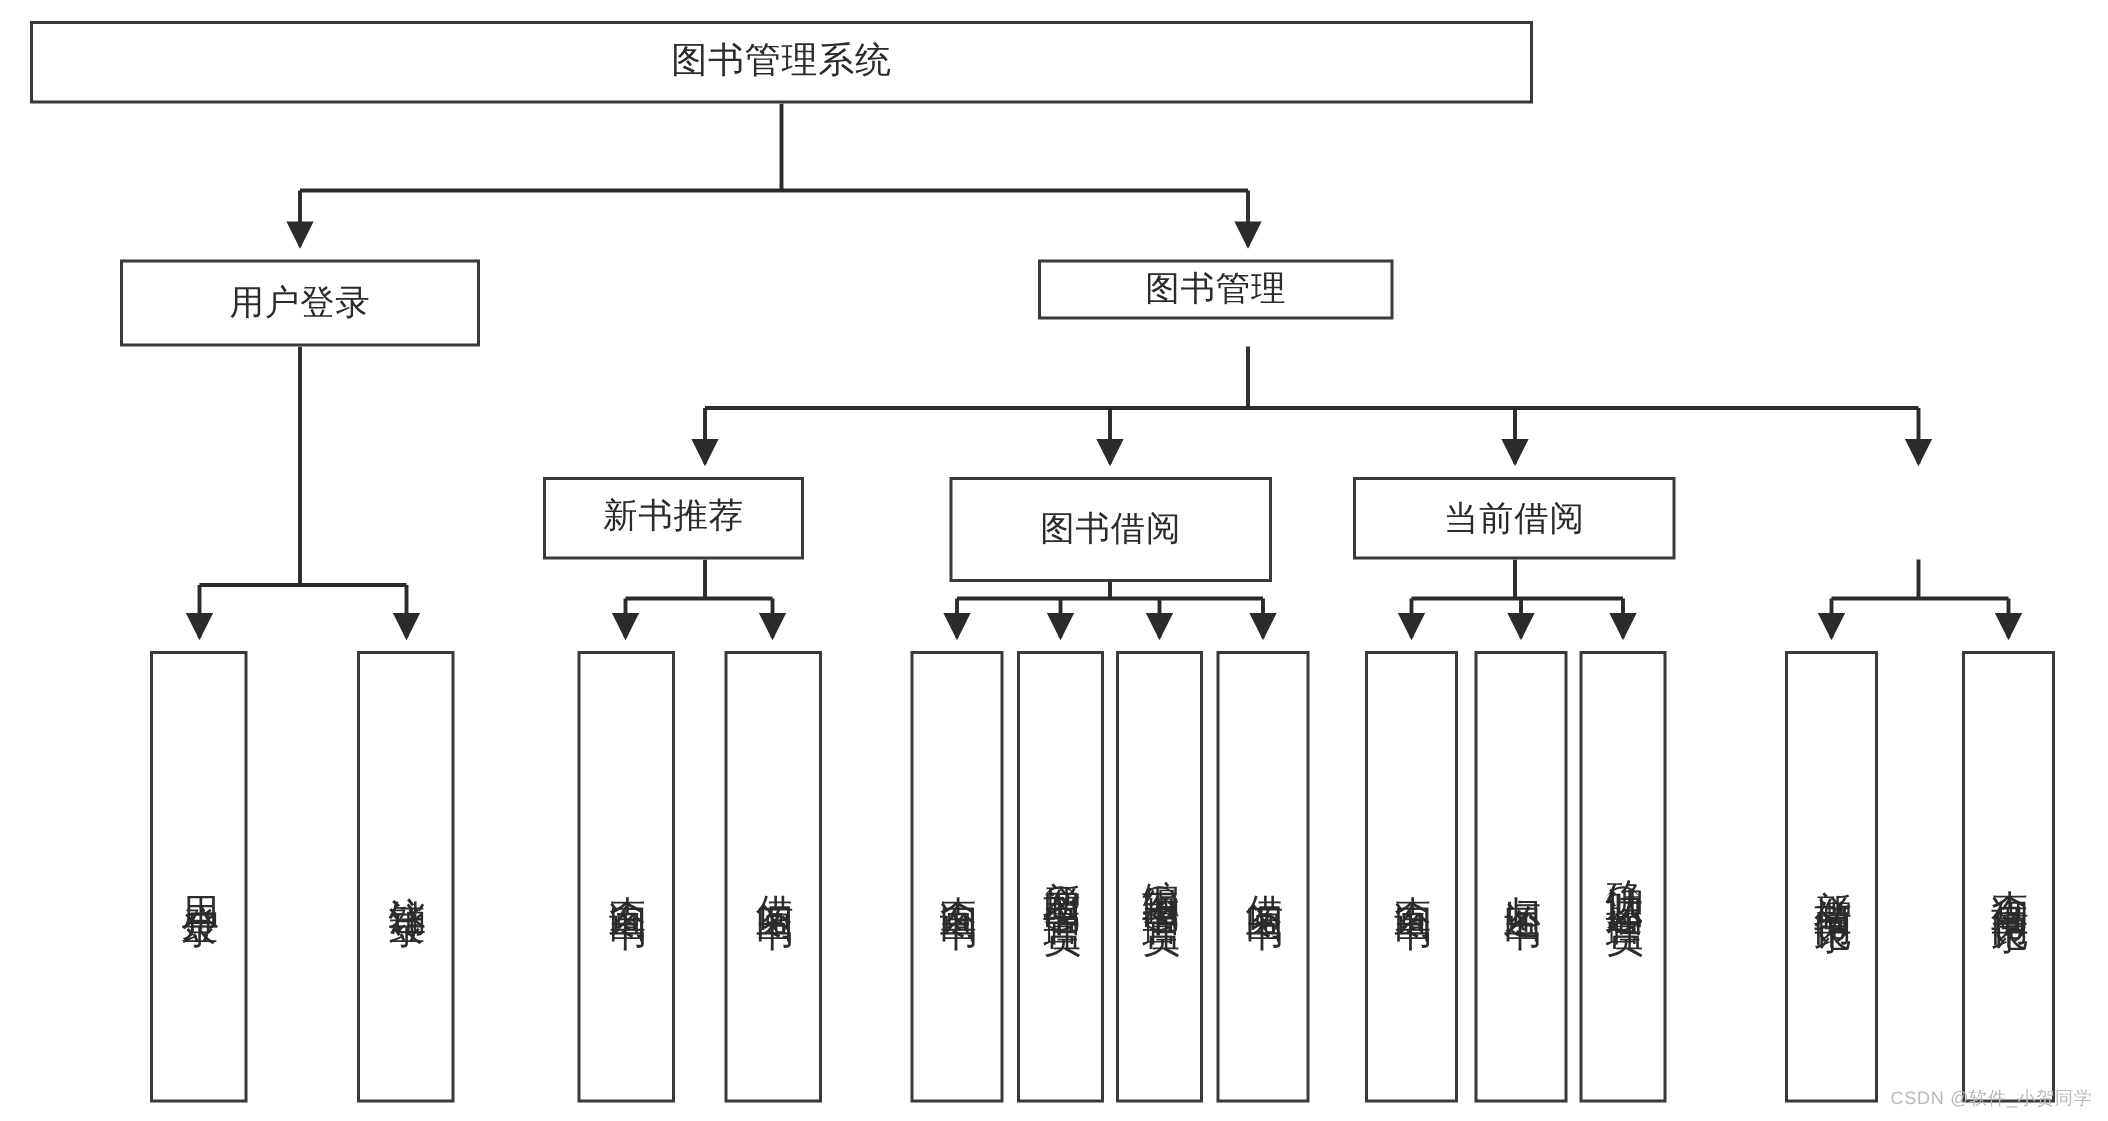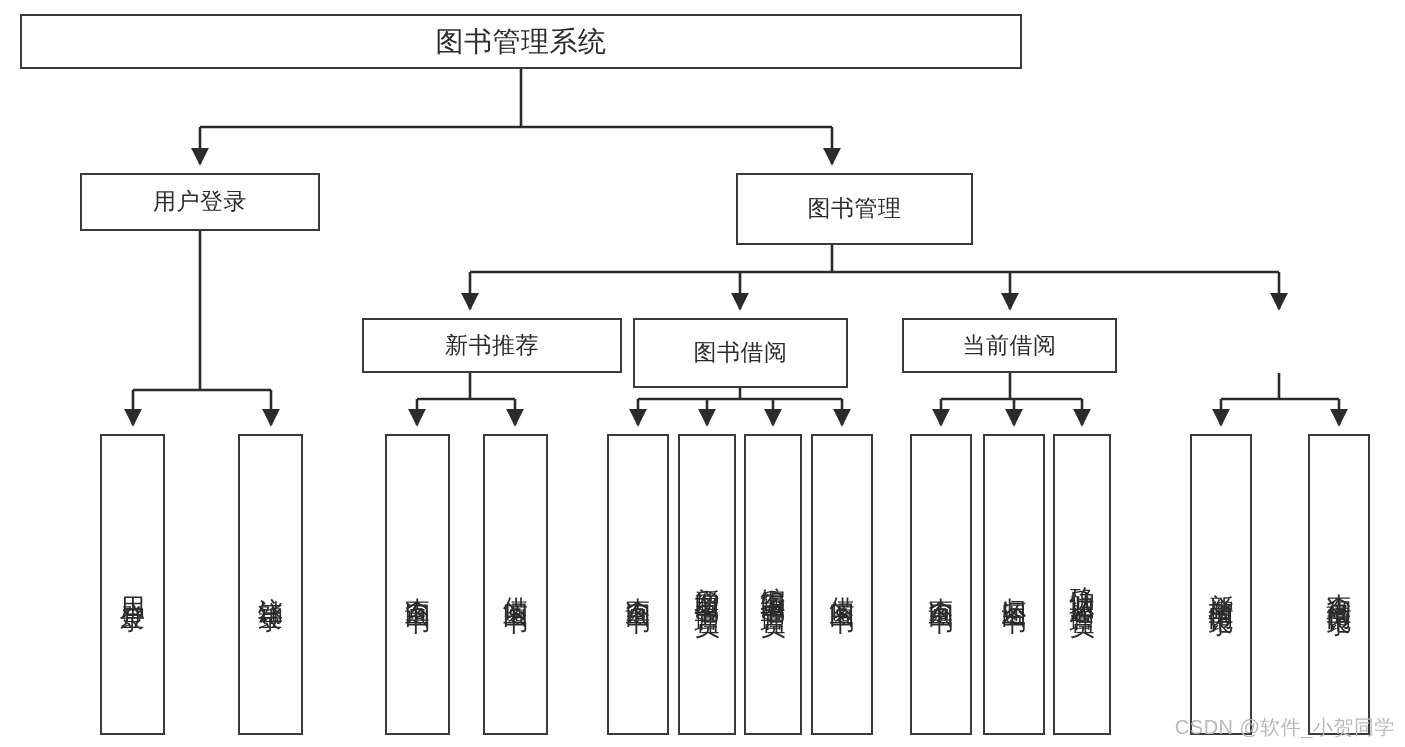--- a/index.html
+++ b/index.html
@@ -41,40 +41,40 @@
     text-align: center;
     line-height: 1.18;
     letter-spacing: 0.5px;
   }
   
   .node.h .node-label {
     font-size: 23px;
     white-space: nowrap;
   }
   .node.root .node-label {
-    font-size: 28px;
+    font-size: 24px;
   }
   
   .node.v {
     padding: 6px 0;
   }
   .node.v .node-label {
     writing-mode: vertical-rl;
     text-orientation: upright;
     font-size: 25px;
     line-height: 1.0;
     letter-spacing: 4px;
     max-height: 100%;
     text-align: center;
   }
   .watermark {
     position: absolute;
     right: 10px;
     bottom: 6px;
-    font-size: 20px;
+    font-size: 12px;
     color: #b9b9b9;
     letter-spacing: 0.5px;
     white-space: nowrap;
     user-select: none;
   }
 </style>
 </head>
 <body>
 
 <div id="canvas">
@@ -129,25 +129,25 @@
     </g>
   </svg>
 
   <div class="node h root" style="left:20px; top:14px; width:1002px; height:55px;">
     <span class="node-label">图书管理系统</span>
   </div>
 
   <div class="node h" style="left:80px; top:173px; width:240px; height:58px;">
     <span class="node-label">用户登录</span>
   </div>
-  <div class="node h" style="left:736px; top:173px; width:237px; height:72px;">
+  <div class="node h" style="left:692px; top:173px; width:237px; height:40px;">
     <span class="node-label">图书管理</span>
   </div>
 
-  <div class="node h" style="left:362px; top:318px; width:260px; height:55px;">
+  <div class="node h" style="left:362px; top:318px; width:174px; height:55px;font-family:Liberation Mono, monospace;">
     <span class="node-label">新书推荐</span>
   </div>
   <div class="node h" style="left:633px; top:318px; width:215px; height:70px;">
     <span class="node-label">图书借阅</span>
   </div>
   <div class="node h" style="left:902px; top:318px; width:215px; height:55px;justify-content:center;">
     <span class="node-label">当前借阅</span>
   </div>
 
   <div class="node v" style="left:100px; top:434px; width:65px; height:301px;">

